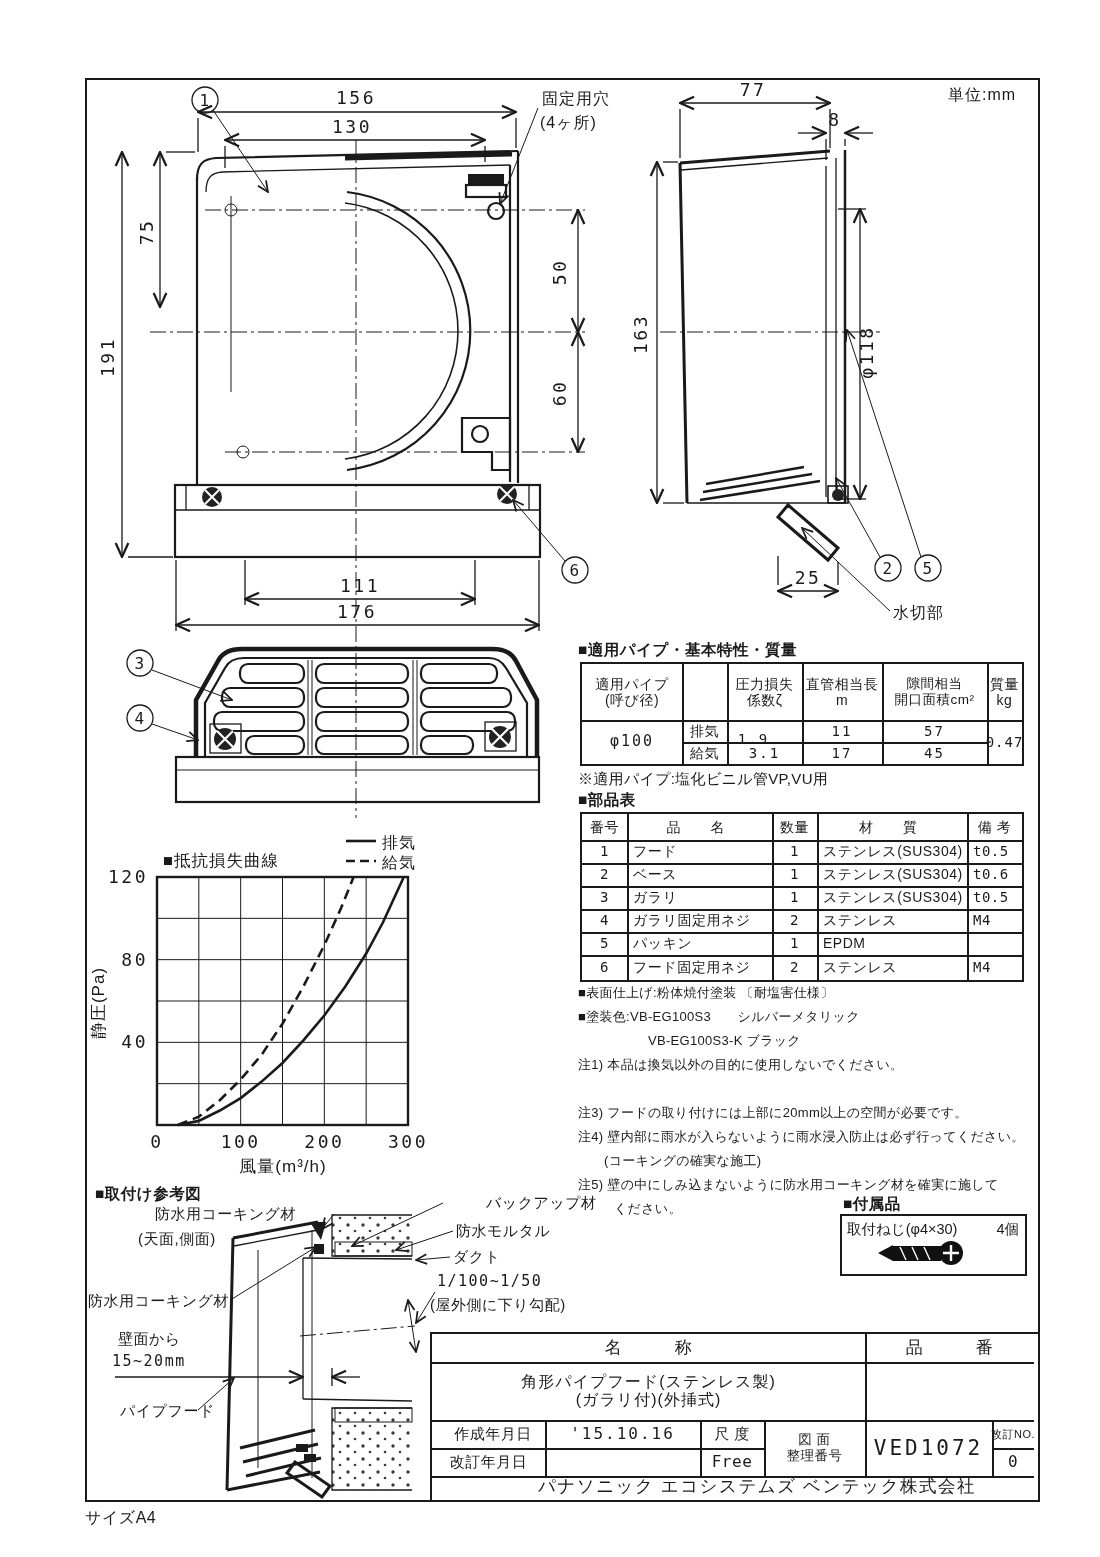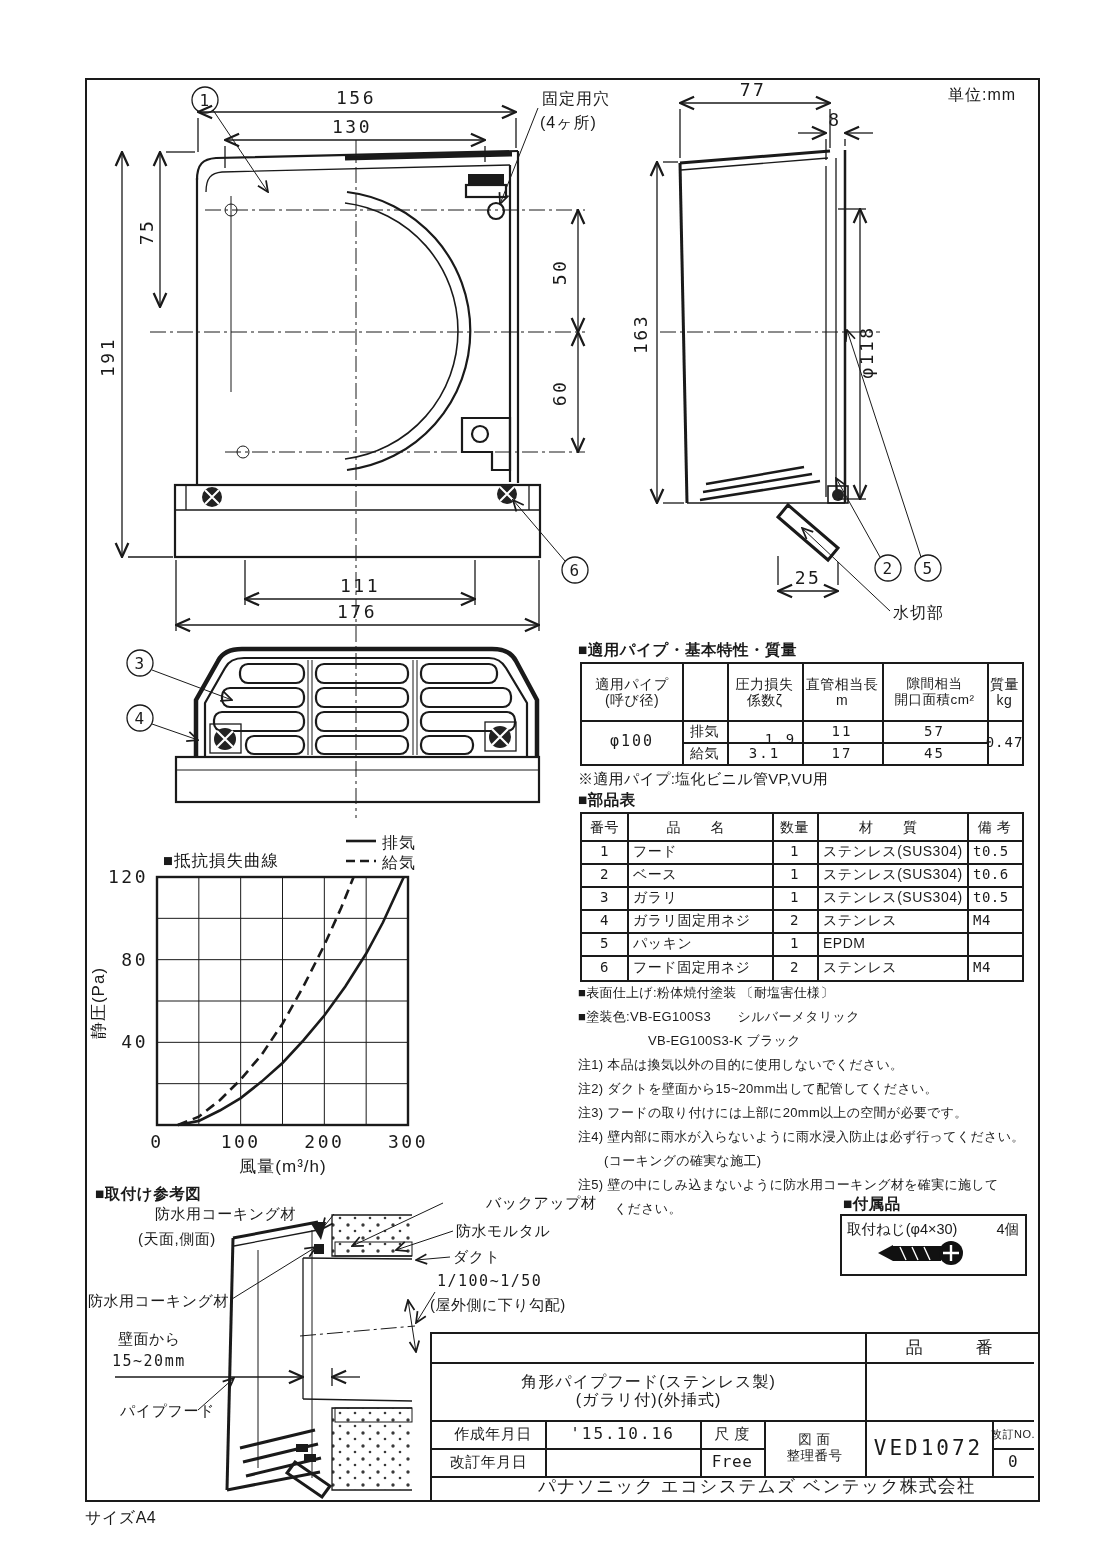--- a/index.html
+++ b/index.html
@@ -380,21 +380,21 @@
     <div class="cell col" style="left:300px;top:0;width:105px;height:56px;font-size:13.5px;border-radius:27px;">
       <span>隙間相当</span>
         <span>開口面積cm²</span>
     </div>
     <div class="cell col" style="left:405px;top:0;width:35px;height:56px;">
       <span>質量</span>
         <span>kg</span>
     </div>
     <div class="cell mono" style="left:0;top:56px;width:100px;height:44px;font-size:15px;letter-spacing:2px;">φ100</div>
     <div class="cell" style="left:100px;top:56px;width:45px;height:22px;">排気</div>
-    <div class="cell mono" style="left:161px;top:56px;width:75px;height:38px;letter-spacing:2px;">1.9</div>
+    <div class="cell mono" style="left:134px;top:56px;width:75px;height:38px;letter-spacing:2px;">1.9</div>
     <div class="cell mono" style="left:220px;top:56px;width:80px;height:22px;letter-spacing:2px;">11</div>
     <div class="cell mono" style="left:300px;top:56px;width:105px;height:22px;letter-spacing:2px;">57</div>
     <div class="cell" style="left:100px;top:78px;width:45px;height:22px;">給気</div>
     <div class="cell mono" style="left:145px;top:78px;width:75px;height:22px;letter-spacing:2px;">3.1</div>
     <div class="cell mono" style="left:220px;top:78px;width:80px;height:22px;letter-spacing:2px;">17</div>
     <div class="cell mono" style="left:300px;top:78px;width:105px;height:22px;letter-spacing:2px;">45</div>
     <div class="cell mono" style="left:405px;top:56px;width:35px;height:44px;letter-spacing:1px;">0.47</div>
   </div>
   <div class="note" style="left:578px;top:770px;font-size:15px;">※適用パイプ:塩化ビニル管VP,VU用</div>
 
@@ -450,21 +450,20 @@
     <div class="cell left" style="left:45px;top:141px;width:145px;height:25px;">フード固定用ネジ</div>
     <div class="cell mono" style="left:190px;top:141px;width:45px;height:25px;">2</div>
     <div class="cell left" style="left:235px;top:141px;width:150px;height:25px;">ステンレス</div>
     <div class="cell left mono" style="left:385px;top:141px;width:55px;height:25px;">M4</div>
   </div>
 
   <div class="note" style="left:578px;top:984px;">■表面仕上げ:粉体焼付塗装 〔耐塩害仕様〕</div>
   <div class="note" style="left:578px;top:1008px;">■塗装色:VB-EG100S3　　シルバーメタリック</div>
   <div class="note" style="left:648px;top:1032px;">VB-EG100S3-K ブラック</div>
   <div class="note" style="left:578px;top:1056px;">注1) 本品は換気以外の目的に使用しないでください。</div>
-  <div class="note" style="left:578px;top:1080px;">注2) ダクトを壁面から15~20mm出して配管してください。</div>
   <div class="note" style="left:578px;top:1104px;">注3) フードの取り付けには上部に20mm以上の空間が必要です。</div>
   <div class="note" style="left:578px;top:1128px;">注4) 壁内部に雨水が入らないように雨水浸入防止は必ず行ってください。</div>
   <div class="note" style="left:604px;top:1152px;">(コーキングの確実な施工)</div>
   <div class="note" style="left:578px;top:1176px;">注5) 壁の中にしみ込まないように防水用コーキング材を確実に施して</div>
   <div class="note" style="left:614px;top:1200px;">ください。</div>
 
   <div class="sec-title" style="left:843px;top:1194px;">■付属品</div>
   <div class="abs" style="left:840px;top:1214px;width:183px;height:58px;border:2px solid #1a1a1a;">
     <span class="abs" style="left:5px;top:4px;font-size:14.5px;white-space:nowrap;">取付ねじ(φ4×30)</span>
     <span class="abs" style="right:6px;top:4px;font-size:14.5px;">4個</span>
@@ -488,20 +487,21 @@
     <div class="hline" style="left:0;top:86px;width:602px;"></div>
     <div class="hline" style="left:0;top:114px;width:332px;"></div>
     <div class="hline" style="left:560px;top:114px;width:42px;"></div>
     <div class="hline" style="left:0;top:142px;width:602px;"></div>
     <div class="vline" style="left:433px;top:0;height:142px;"></div>
     <div class="vline" style="left:113px;top:86px;height:56px;"></div>
     <div class="vline" style="left:268px;top:86px;height:56px;"></div>
     <div class="vline" style="left:332px;top:86px;height:56px;"></div>
     <div class="vline" style="left:560px;top:86px;height:56px;"></div>
 
+    <div class="cell" style="left:0;top:0;width:433px;height:28px;font-size:17px;">名　　　称</div>
     <div class="cell" style="left:433px;top:0;width:169px;height:28px;font-size:17px;">品　　　番</div>
     <div class="cell col" style="left:0;top:28px;width:433px;height:58px;font-size:16px;letter-spacing:1px;">
       <span>角形パイプフード(ステンレス製)</span>
         <span>(ガラリ付)(外挿式)</span>
     </div>
     <div class="cell" style="left:0;top:86px;width:122px;height:28px;font-size:15px;">作成年月日</div>
     <div class="cell mono" style="left:113px;top:86px;width:155px;height:28px;font-size:16px;letter-spacing:2px;">'15.10.16</div>
     <div class="cell" style="left:268px;top:86px;width:64px;height:28px;font-size:15px;">尺 度</div>
     <div class="cell col" style="left:332px;top:86px;width:101px;height:56px;font-size:13.5px;">
       <span>図 面</span>

